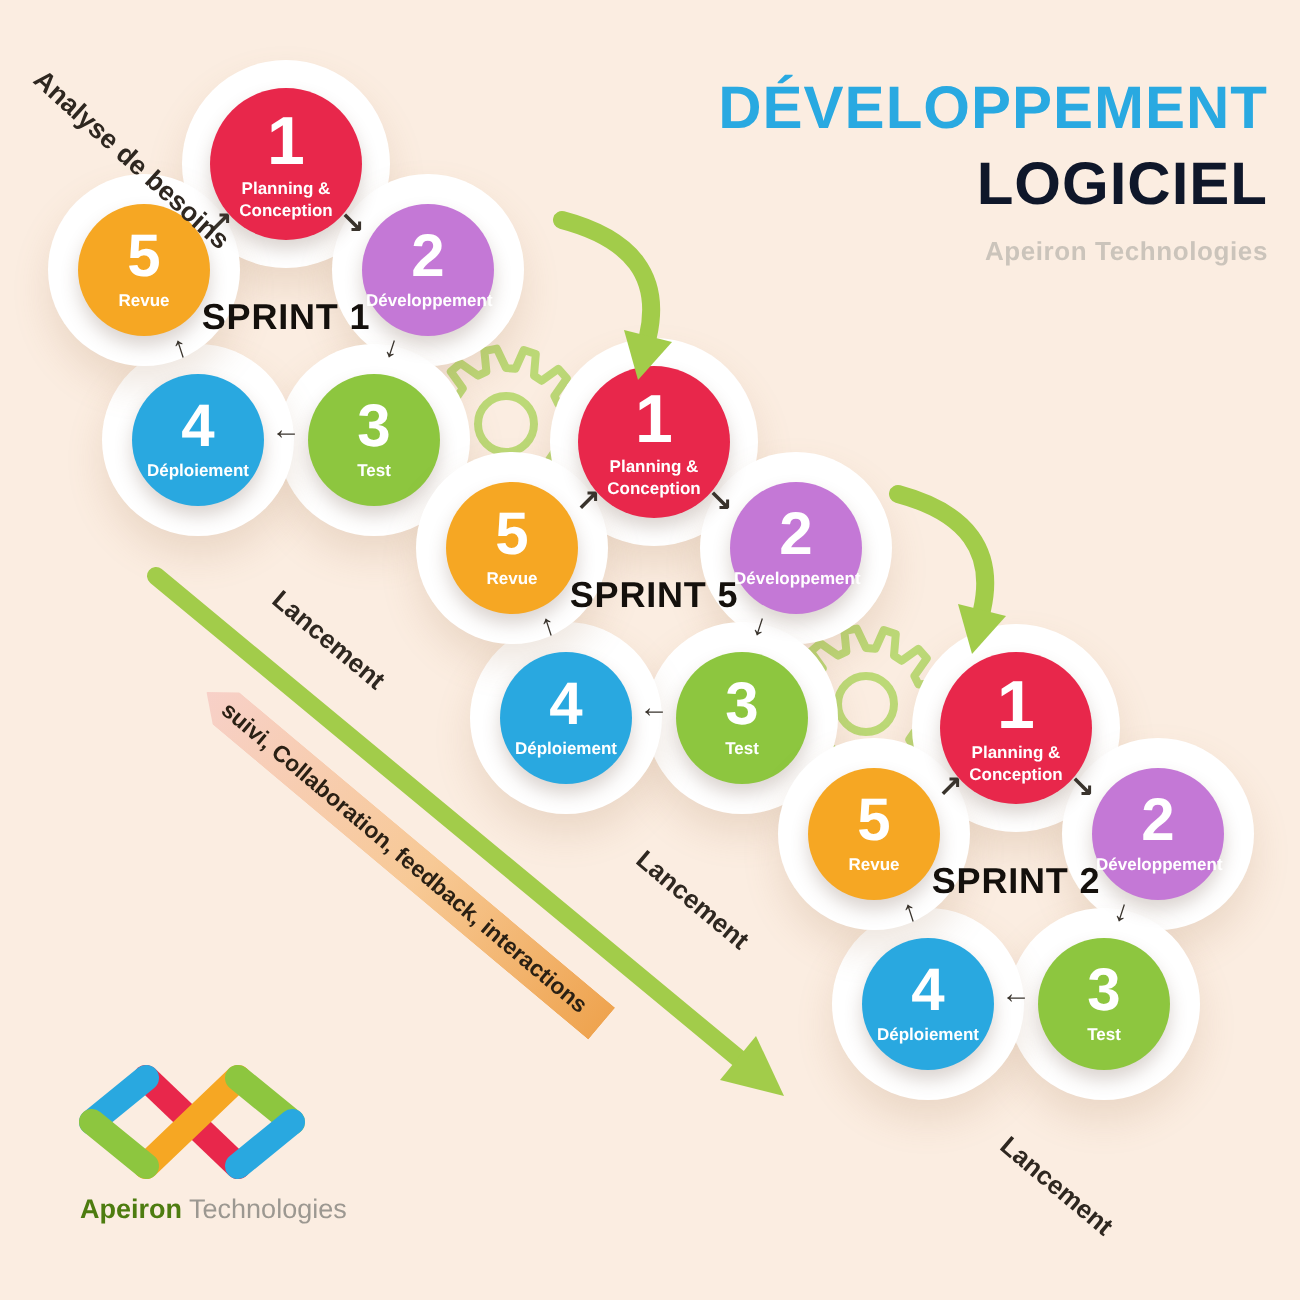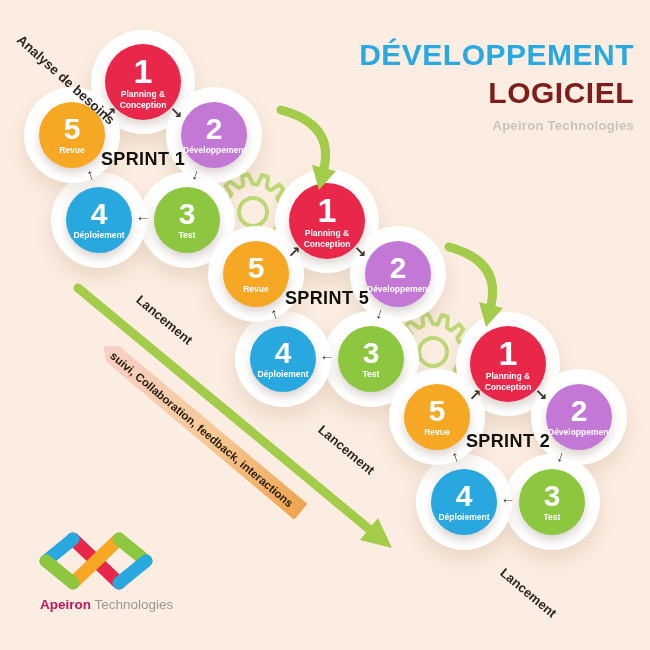--- a/index.html
+++ b/index.html
@@ -49,21 +49,21 @@
   #lancement-2{left:325px;top:422px;}
   #lancement-3{left:507px;top:565px;}
   #suivi-band{left:110px;top:338px;width:258px;height:21px;transform:rotate(40deg);
      background:linear-gradient(90deg,rgba(247,207,199,.95) 0%,rgba(247,199,145,.95) 55%,rgba(238,160,72,.95) 100%);
      clip-path:polygon(0 50%,5% 0,100% 0,100% 100%,5% 100%);
      display:flex;align-items:center;justify-content:center;}
   #suivi-band span{font-size:11.5px;font-weight:700;color:#2A2014;}
 
   
   #brand-line{position:absolute;left:40px;top:597px;font-size:13.5px;}
-  #brand-name{font-weight:800;color:#be185d;}
+  #brand-name{font-weight:800;color:#4d7c0f;}
   #brand-suffix{font-weight:400;color:#9C9891;}
   #website{position:absolute;left:26px;top:611px;font-size:16px;font-weight:800;color:#241B12;}
 </style>
 </head>
 <body>
 
 <div id="canvas" style="background: rgb(251, 237, 225);">
 
   <svg class="layer" width="650" height="650">
     <g transform="translate(253,212)">
@@ -75,21 +75,21 @@
       <circle r="14" fill="none" stroke-width="4" style="stroke: rgb(188, 217, 119);"></circle>
     </g>
   </svg>
 
   <div class="rot" id="suivi-band">
     <span>suivi, Collaboration, feedback, interactions</span>
   </div>
 
   <div id="title-block">
     <div class="title-line" style="color: rgb(41, 169, 225);">DÉVELOPPEMENT</div>
-    <div class="title-line" style="color: #7f1d1d;">LOGICIEL</div>
+    <div class="title-line" style="color: #0f172a;">LOGICIEL</div>
     <div id="subtitle">Apeiron Technologies</div>
   </div>
 
   <div class="cluster" style="left:143px;top:158px">
     <div class="lobe big pp1"></div>
     <div class="lobe pp2"></div>
     <div class="lobe pp3"></div>
     <div class="lobe pp4"></div>
     <div class="lobe pp5"></div>
     <div class="step big pp1" style="background: rgb(232, 39, 75);">

